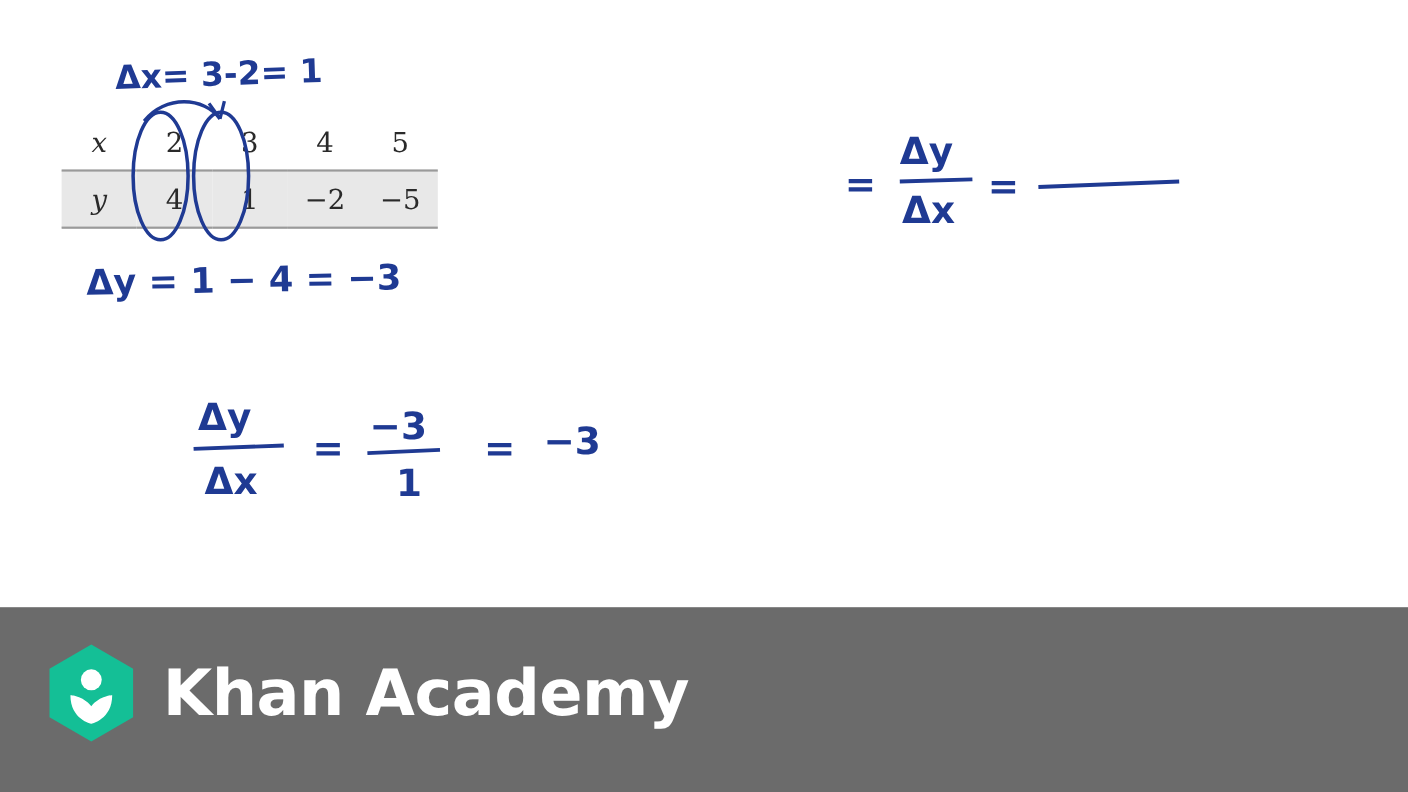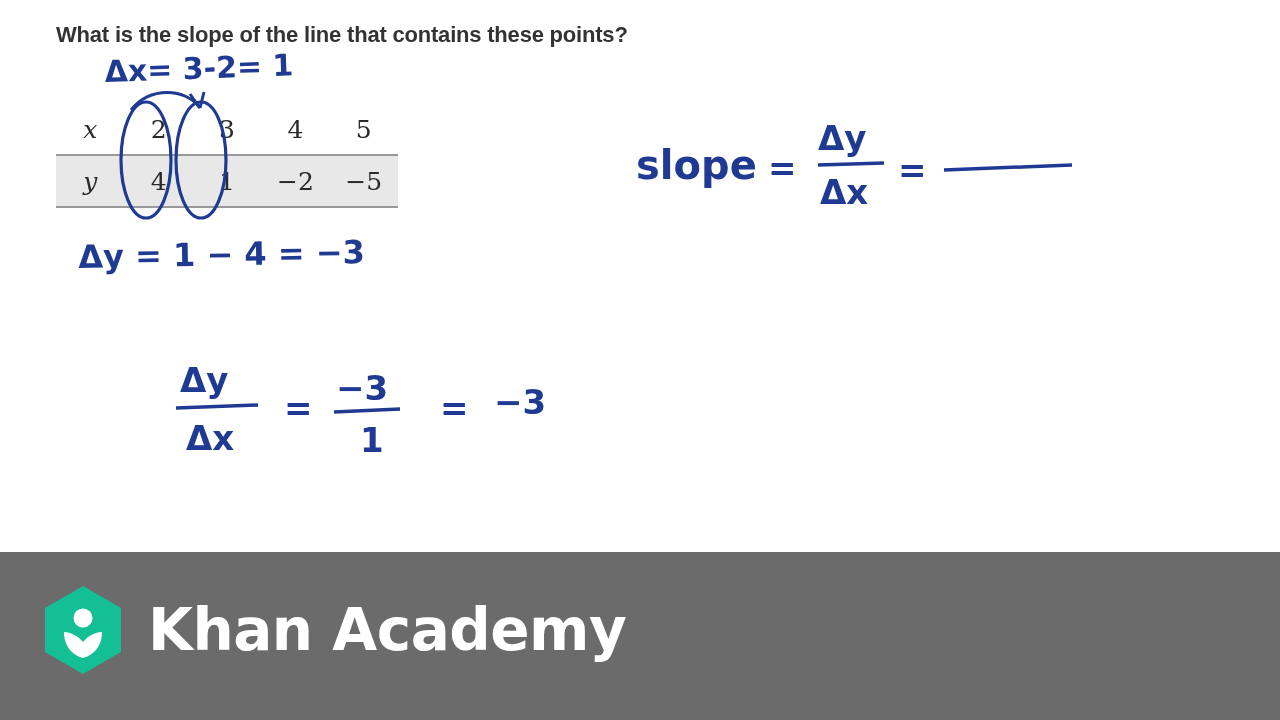--- a/index.html
+++ b/index.html
@@ -116,21 +116,20 @@
     font-weight: bold;
     letter-spacing: -0.5px;
     line-height: 1;
   }
 </style>
 </head>
 <body>
 
 <div id="board">
 
-  <div id="question">What is the slope of the line that contains these points?</div>
 
   <div id="data-table">
     <table>
       <tbody>
           <tr class="row-x">
         <td class="varcell">x</td>
         <td class="num">2</td>
         <td class="num">3</td>
         <td class="num">4</td>
         <td class="num">5</td>
@@ -161,21 +160,20 @@
       <path d="M 131 110 C 150 86, 186 88, 200 108" fill="none" stroke="#1f3a93" stroke-width="3"></path>
       <path d="M 200 108 L 190 94 M 200 108 L 204 92" fill="none" stroke="#1f3a93" stroke-width="3"></path>
 
       <line x1="818" y1="165" x2="884" y2="163" stroke="#1f3a93" stroke-width="3.5"></line>
       <line x1="944" y1="170" x2="1072" y2="165" stroke="#1f3a93" stroke-width="3.5"></line>
 
       <line x1="176" y1="408" x2="258" y2="405" stroke="#1f3a93" stroke-width="3.5"></line>
       <line x1="334" y1="412" x2="400" y2="409" stroke="#1f3a93" stroke-width="3.5"></line>
     </svg>
 
-    <div class="ink-text" style="left:636px; top:142px; font-size:40px; font-weight:bold;">slope</div>
     <div class="ink-text" style="left:768px; top:148px; font-size:34px; font-weight:bold;">=</div>
     <div class="ink-text" style="left:818px; top:118px; font-size:34px; font-weight:bold;">Δy</div>
     <div class="ink-text" style="left:820px; top:172px; font-size:34px; font-weight:bold;">Δx</div>
     <div class="ink-text" style="left:898px; top:150px; font-size:34px; font-weight:bold;">=</div>
 
     <div class="ink-text" style="left:180px; top:360px; font-size:34px; font-weight:bold;">Δy</div>
     <div class="ink-text" style="left:186px; top:418px; font-size:34px; font-weight:bold;">Δx</div>
     <div class="ink-text" style="left:284px; top:388px; font-size:34px; font-weight:bold;">=</div>
     <div class="ink-text" style="left:336px; top:368px; font-size:34px; font-weight:bold;">−3</div>
     <div class="ink-text" style="left:360px; top:420px; font-size:34px; font-weight:bold;">1</div>

